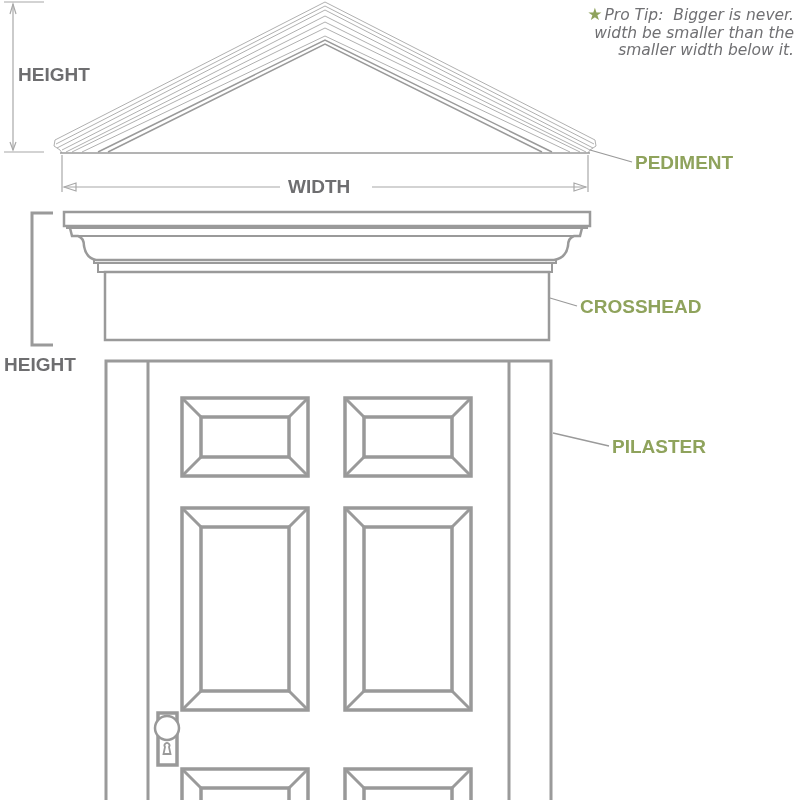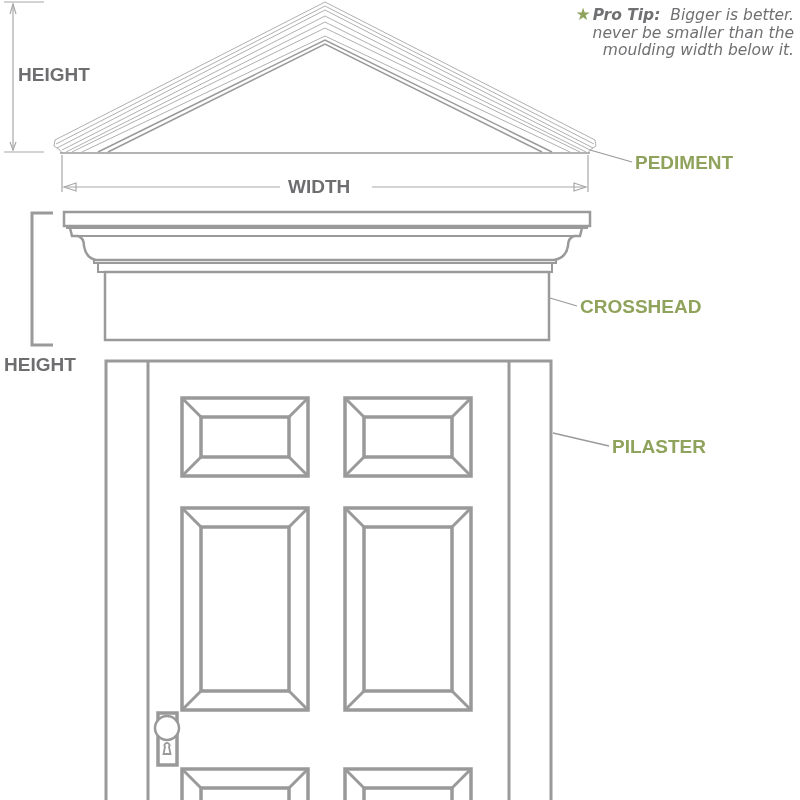--- a/index.html
+++ b/index.html
@@ -10,21 +10,21 @@
     .thin { stroke: #b0b0b0; fill: none; stroke-width: 1; }
     .dim { stroke: #a8a8a8; fill: none; stroke-width: 1.2; }
     .panel { stroke: #999; fill: #fff; stroke-width: 3.5; }
     .lbl-dim { font-family: "Liberation Sans", sans-serif; font-weight: bold;
                font-size: 19px; fill: #6e6e70; letter-spacing: 0px; }
     .lbl-part { font-family: "Liberation Sans", sans-serif; font-weight: bold;
                 font-size: 19px; fill: #8fa35c; }
     .tip { position: absolute; right: 6px; top: 6px; width: 270px;
            text-align: right; font-family: "DejaVu Sans", sans-serif;
            font-style: italic; font-size: 15.5px; line-height: 17.5px; color: #707073; }
-    .tip .head { font-weight: bold; }
+    .tip .head { font-weight: normal; }
     .tip .star { color: #8fa35c; font-style: normal; font-size: 17px; margin-right: 2px; }
   </style>
 </head>
 <body>
 
 <svg id="diagram" viewBox="0 0 800 800" xmlns="http://www.w3.org/2000/svg">
 
   <g>
 
     <polyline class="thin" points="55,140 325,2 595,140"></polyline>
@@ -128,16 +128,16 @@
   </g>
 
   <g>
     <rect class="panel" stroke-width="2.5" x="158" y="713" width="19" height="52"></rect>
     <circle cx="167" cy="728" r="12" fill="#fff" stroke="#999" stroke-width="2.5"></circle>
     <path d="M165,747 a2.5,2.5 0 1 1 4,0 l1.5,7 h-7 z" fill="#fff" stroke="#999" stroke-width="1.8"></path>
   </g>
 </svg>
 
 <div class="tip">
-  <div><span class="star">★</span><span class="head">Pro Tip:</span>&nbsp; <span>Bigger is better.</span></div>
-  <div>never be smaller than the</div>
-  <div>moulding width below it.</div>
+  <div><span class="star">★</span><span class="head">Pro Tip:</span>&nbsp; <span>Bigger is never.</span></div>
+  <div>width be smaller than the</div>
+  <div>smaller width below it.</div>
 </div>
 
 </body></html>

